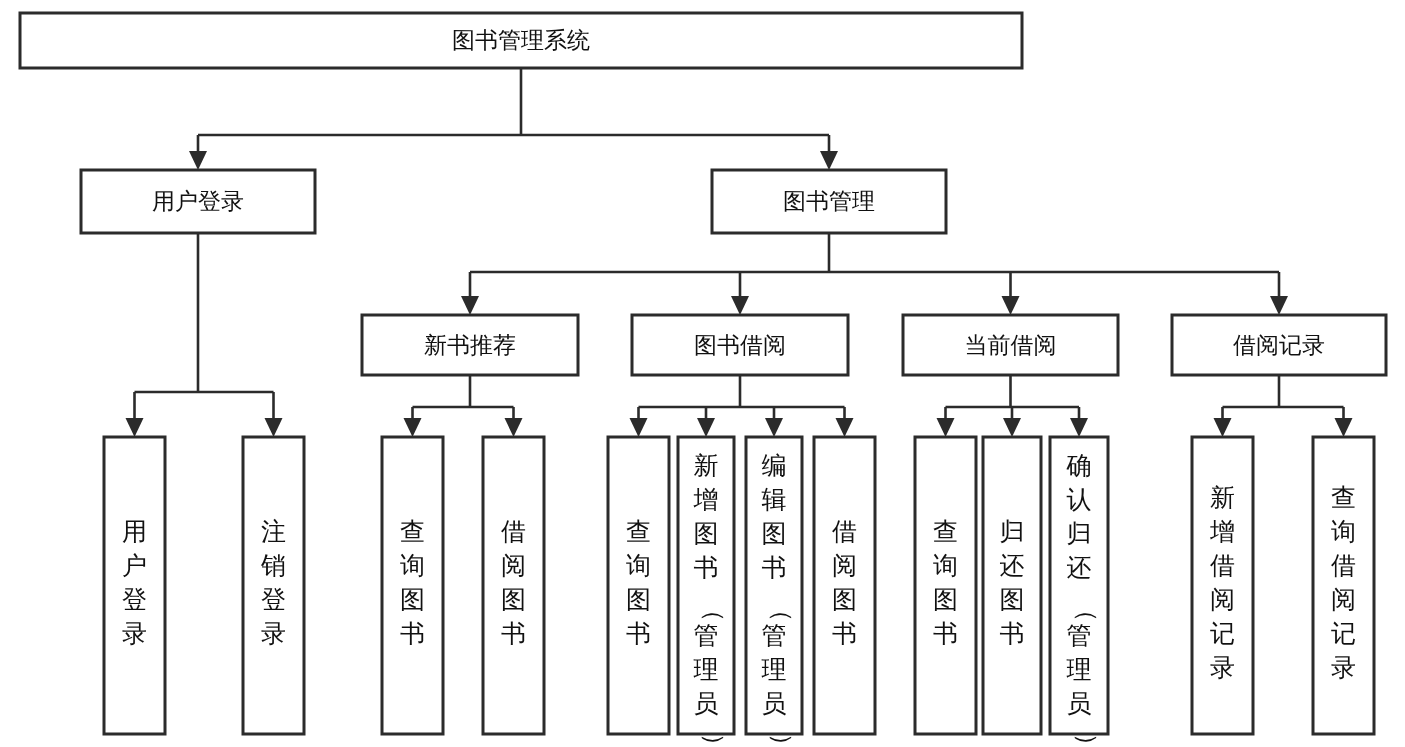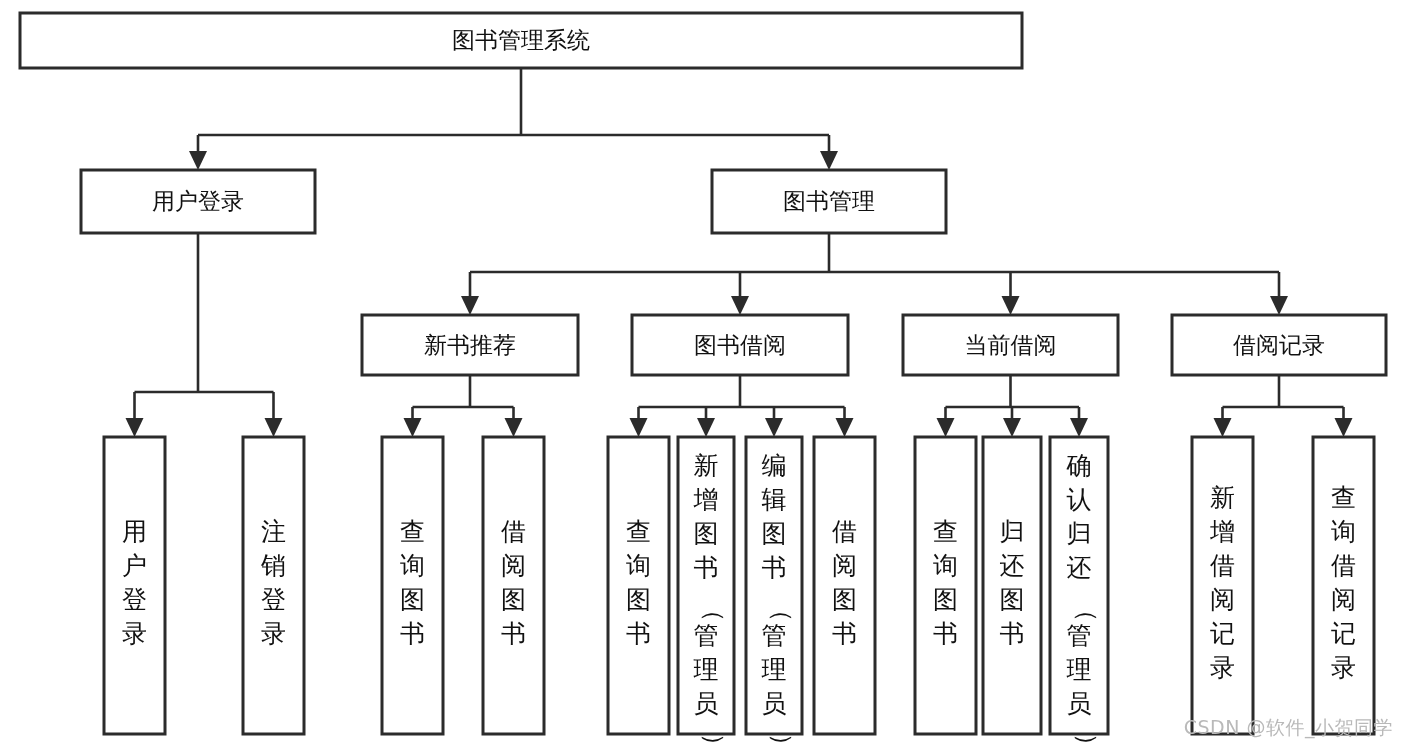--- a/index.html
+++ b/index.html
@@ -288,14 +288,13 @@
             <text x="1343.5" y="540" class="vert-label">询</text>
             <text x="1343.5" y="574" class="vert-label">借</text>
             <text x="1343.5" y="608" class="vert-label">阅</text>
             <text x="1343.5" y="642" class="vert-label">记</text>
             <text x="1343.5" y="676" class="vert-label">录</text>
           </g>
         </g>
       </g>
   </svg>
 
-  <div class="watermark">CSDN @软件_小贺同学</div>
 </div>
 
 </body></html>

